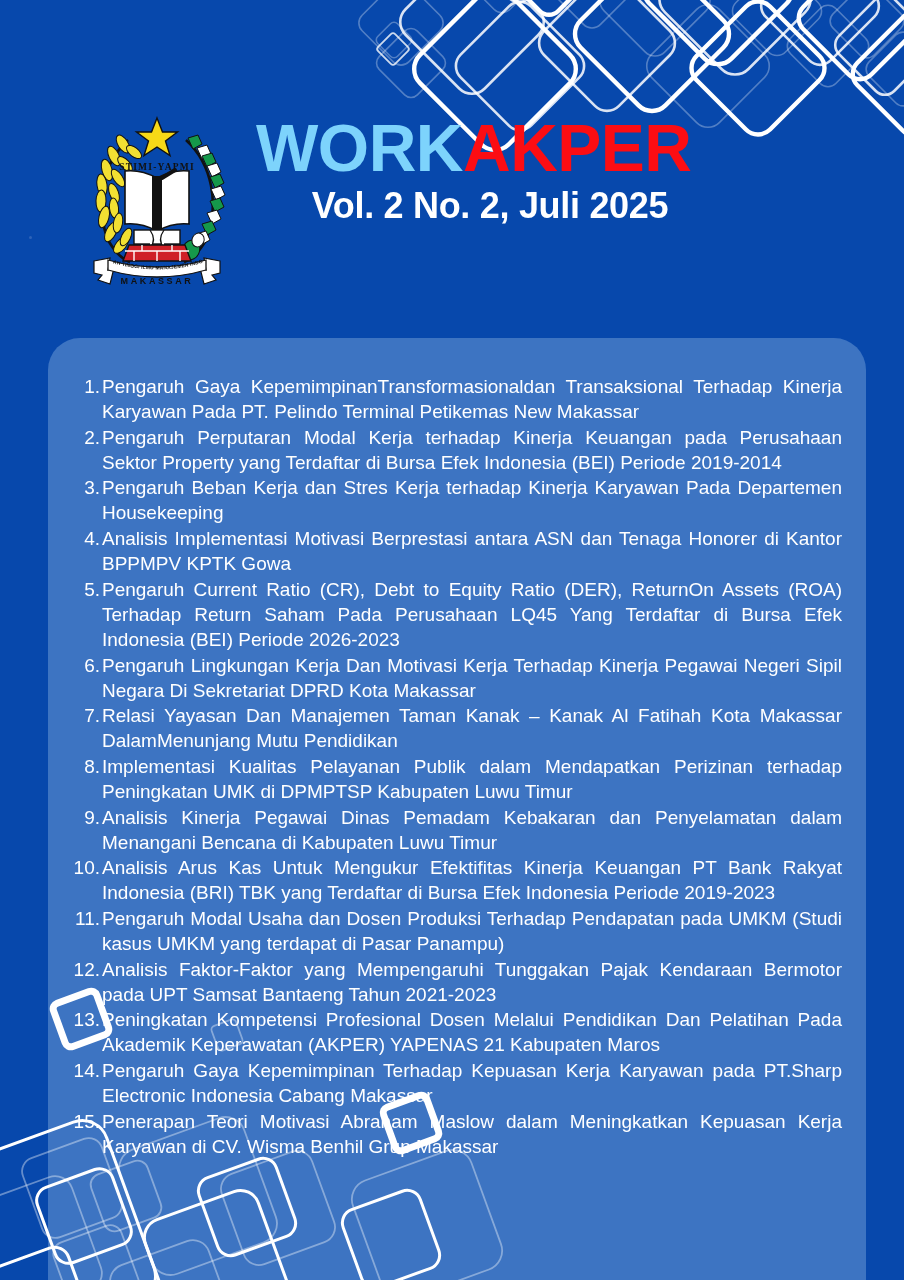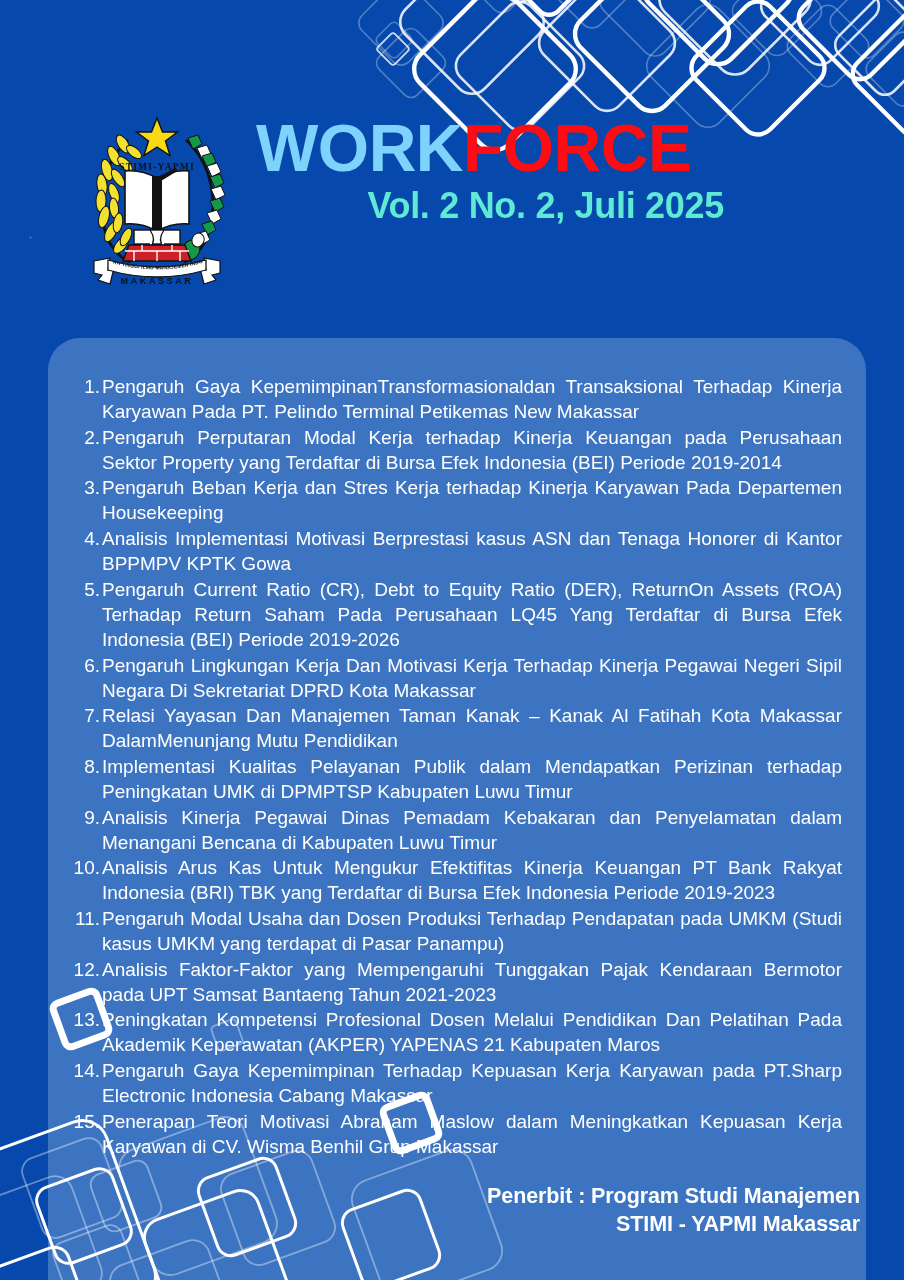--- a/index.html
+++ b/index.html
@@ -56,25 +56,25 @@
   #maintitle .f{ color:#fc0d13; }
   #subtitle{
     color:#ffffff;
     font-size:27.5px;
     font-weight:bold;
     letter-spacing:-0.2px;
     margin-top:5px;
     white-space:nowrap;
   }
   #volume{
-    color:#5eead4;
+    color:#ffffff;
     font-size:36px;
     font-weight:bold;
     letter-spacing:-0.3px;
-    text-align:right;
+    text-align:center;
     margin-top:4px;
     padding-right:12px;
     white-space:nowrap;
   }
 
   
   #panel{
     position:absolute;
     left:48px; top:338px;
     width:818px;
@@ -255,32 +255,32 @@
         <path d="M36 148 q49 14 98 0 l0 10 q-49 14 -98 0 z" fill="#ffffff" stroke="#111111" stroke-width="1.3"></path>
         <path id="bannerpath" d="M40 151 q45 13 90 0" fill="none"></path>
         <text fill="#111111" font-family="Liberation Sans, sans-serif" font-size="5" font-weight="bold" letter-spacing="0.15">
           <textPath href="#bannerpath" startOffset="50%" text-anchor="middle">SEKOLAH TINGGI ILMU MANAJEMEN INDONESIA</textPath>
         </text>
       </g>
       <text x="85" y="172" text-anchor="middle" fill="#111111" font-family="Liberation Sans, sans-serif" font-size="9" letter-spacing="2.6" font-weight="bold">MAKASSAR</text>
     </svg>
 
     <div id="titleblock">
-      <div id="maintitle"><span class="w">WORK</span><span class="f">FORCE</span></div>
+      <div id="maintitle"><span class="w">WORK</span><span class="f">AKPER</span></div>
       <div id="volume">Vol. 2 No. 2, Juli 2025</div>
     </div>
   </div>
 
   <div id="panel">
     <ol id="list">
       <li>Pengaruh Gaya KepemimpinanTransformasionaldan Transaksional Terhadap Kinerja Karyawan Pada PT. Pelindo Terminal Petikemas New Makassar</li>
       <li>Pengaruh Perputaran Modal Kerja terhadap Kinerja Keuangan pada Perusahaan Sektor Property yang Terdaftar di Bursa Efek Indonesia (BEI) Periode 2019-2014</li>
       <li>Pengaruh Beban Kerja dan Stres Kerja terhadap Kinerja Karyawan Pada Departemen Housekeeping</li>
-      <li>Analisis Implementasi Motivasi Berprestasi kasus ASN dan Tenaga Honorer di Kantor BPPMPV KPTK Gowa</li>
-      <li>Pengaruh Current Ratio (CR), Debt to Equity Ratio (DER), ReturnOn Assets (ROA) Terhadap Return Saham Pada Perusahaan LQ45 Yang Terdaftar di Bursa Efek Indonesia (BEI) Periode 2019-2026</li>
+      <li>Analisis Implementasi Motivasi Berprestasi antara ASN dan Tenaga Honorer di Kantor BPPMPV KPTK Gowa</li>
+      <li>Pengaruh Current Ratio (CR), Debt to Equity Ratio (DER), ReturnOn Assets (ROA) Terhadap Return Saham Pada Perusahaan LQ45 Yang Terdaftar di Bursa Efek Indonesia (BEI) Periode 2026-2023</li>
       <li>Pengaruh Lingkungan Kerja Dan Motivasi Kerja Terhadap Kinerja Pegawai Negeri Sipil Negara Di Sekretariat DPRD Kota Makassar</li>
       <li>Relasi Yayasan Dan Manajemen Taman Kanak – Kanak Al Fatihah Kota Makassar DalamMenunjang Mutu Pendidikan</li>
       <li>Implementasi Kualitas Pelayanan Publik dalam Mendapatkan Perizinan terhadap Peningkatan UMK di DPMPTSP Kabupaten Luwu Timur</li>
       <li>Analisis Kinerja Pegawai Dinas Pemadam Kebakaran dan Penyelamatan dalam Menangani Bencana di Kabupaten Luwu Timur</li>
       <li>Analisis Arus Kas Untuk Mengukur Efektifitas Kinerja Keuangan PT  Bank Rakyat Indonesia (BRI) TBK yang Terdaftar di Bursa Efek Indonesia Periode 2019-2023</li>
       <li>Pengaruh Modal Usaha dan Dosen Produksi Terhadap Pendapatan pada UMKM (Studi kasus UMKM yang terdapat di Pasar Panampu)</li>
       <li>Analisis Faktor-Faktor yang Mempengaruhi Tunggakan Pajak Kendaraan Bermotor pada UPT Samsat Bantaeng Tahun 2021-2023</li>
       <li>Peningkatan Kompetensi Profesional Dosen Melalui Pendidikan Dan Pelatihan Pada Akademik Keperawatan (AKPER) YAPENAS 21 Kabupaten Maros</li>
       <li>Pengaruh Gaya Kepemimpinan Terhadap Kepuasan Kerja Karyawan pada PT.Sharp Electronic Indonesia Cabang Makassar</li>
       <li>Penerapan Teori Motivasi Abraham Maslow dalam Meningkatkan Kepuasan Kerja Karyawan di CV. Wisma Benhil Grup Makassar</li>
@@ -308,18 +308,14 @@
         <rect x="156" y="222" width="120" height="120" rx="19" transform="rotate(-20 216 282)"></rect>
         <rect x="350" y="218" width="82" height="82" rx="14" transform="rotate(-20 391 259)"></rect>
       </g>
       <g stroke-opacity="1" stroke-width="7">
         <rect x="58" y="16" width="46" height="46" rx="6" transform="rotate(-20 81 39)"></rect>
         <rect x="388" y="120" width="46" height="46" rx="6" transform="rotate(-20 411 143)"></rect>
       </g>
     </g>
   </svg>
 
-  <div id="footer">
-    <div>Penerbit : Program Studi Manajemen</div>
-    <div>STIMI - YAPMI Makassar</div>
-  </div>
 
 </div>
 
 </body></html>

